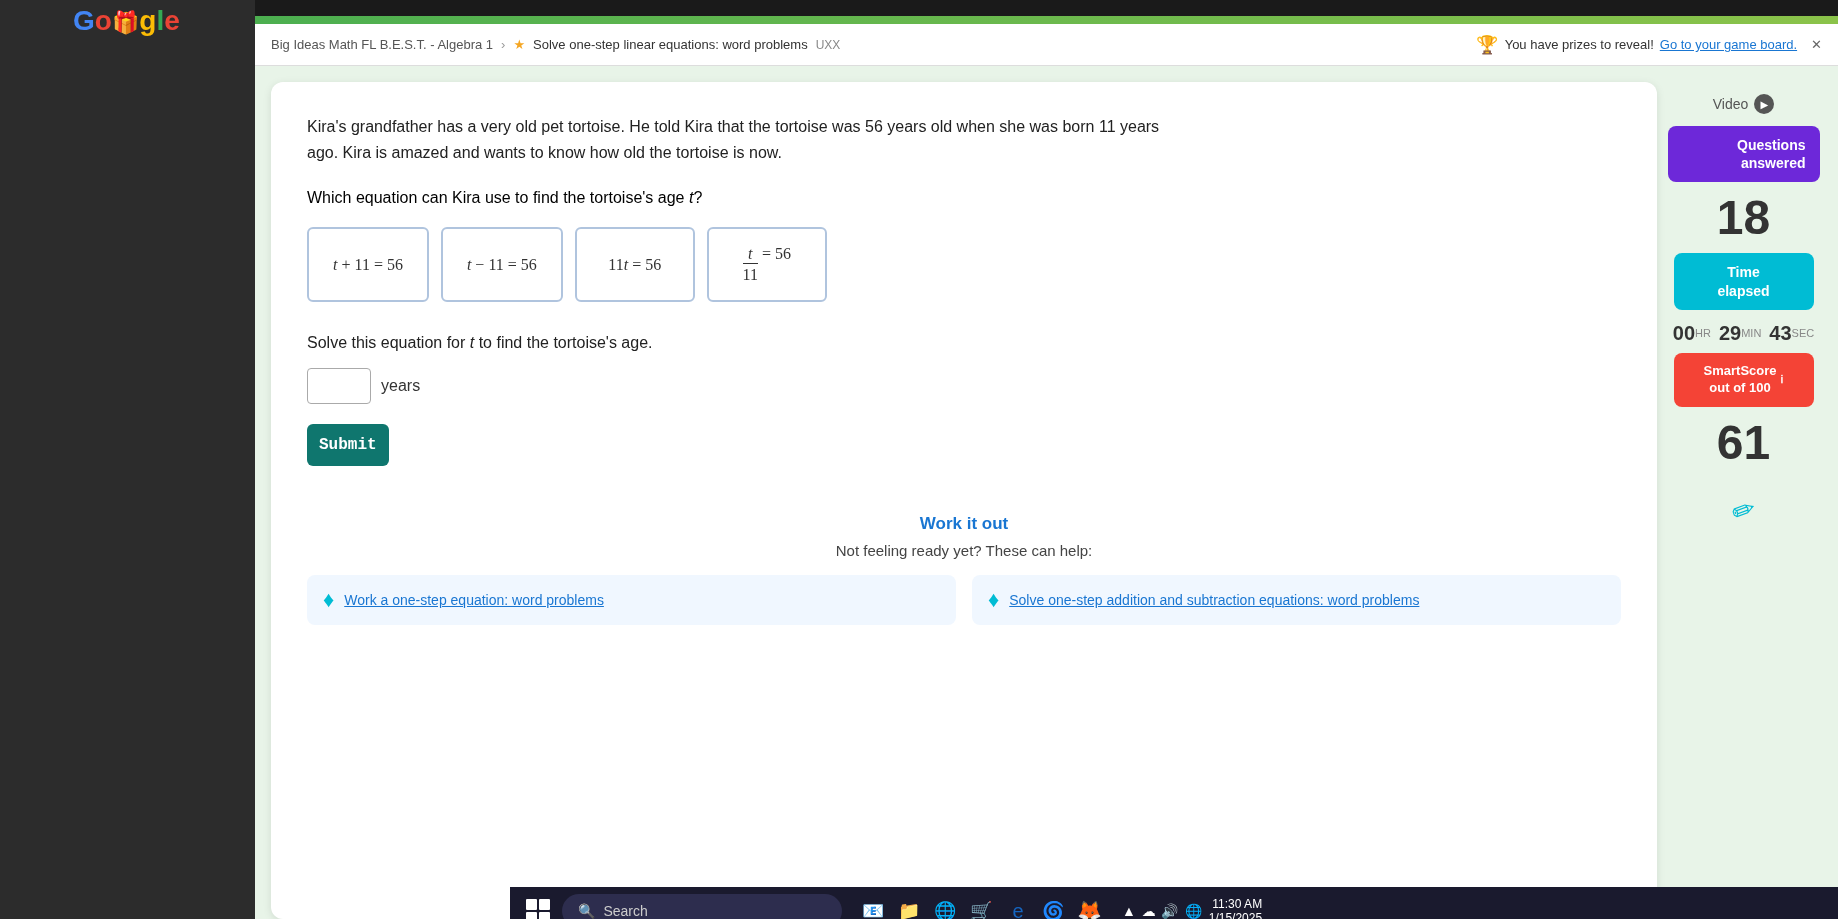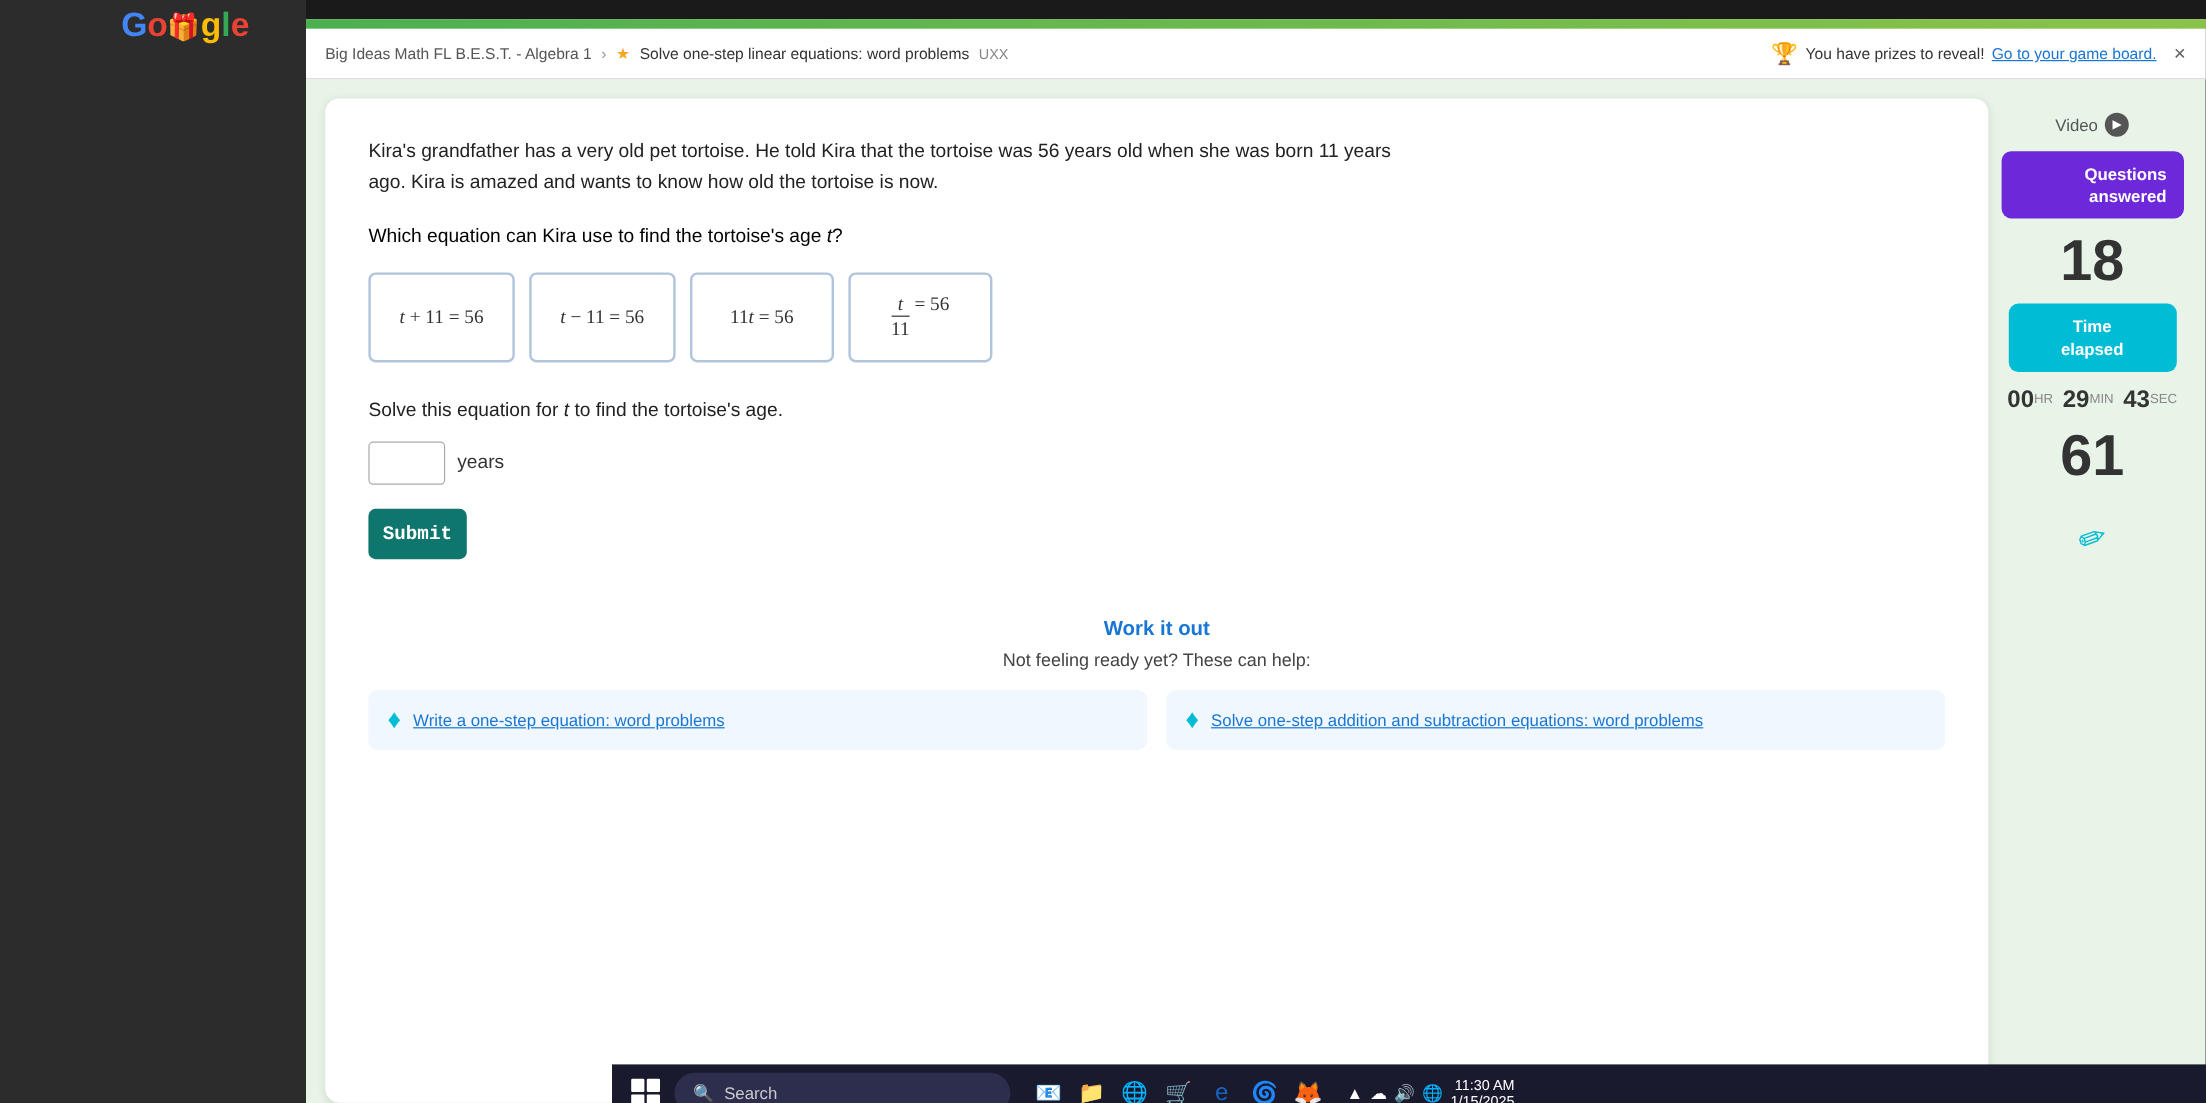--- a/index.html
+++ b/index.html
@@ -15,21 +15,21 @@
     .left-sidebar {
       position: absolute;
       left: 0;
       top: 0;
       width: 255px;
       height: 919px;
       background: #2c2c2c;
       display: flex;
       align-items: flex-start;
       padding-top: 5px;
-      padding-left: 101px;
+      padding-left: 73px;
     }
 
     .google-logo {
       font-size: 28px;
       font-weight: bold;
       color: #4285f4;
     }
     .google-logo span.o1 { color: #ea4335; }
     .google-logo span.o2 { color: #fbbc05; }
     .google-logo span.g2 { color: #34a853; }
@@ -545,21 +545,21 @@
 
       <button class="submit-btn">Submit</button>
 
       
       <div class="work-it-out">
         <div class="work-it-out-title">Work it out</div>
         <div class="work-it-out-subtitle">Not feeling ready yet? These can help:</div>
         <div class="help-links">
           <div class="help-link-item">
             <span class="diamond-icon">♦</span>
-            <span class="help-link-text">Write a one-step equation: word problems</span>
+            <span class="help-link-text">Work a one-step equation: word problems</span>
           </div>
           <div class="help-link-item">
             <span class="diamond-icon">♦</span>
             <span class="help-link-text">Solve one-step addition and subtraction equations: word problems</span>
           </div>
         </div>
       </div>
     </div>
 
     <div class="right-sidebar">
@@ -582,20 +582,24 @@
         <div class="timer-cell">
           <span class="timer-value">29</span>
           <span class="timer-label">MIN</span>
         </div>
         <div class="timer-cell">
           <span class="timer-value">43</span>
           <span class="timer-label">SEC</span>
         </div>
       </div>
 
+      <button class="smart-score-btn">
+        SmartScore<br>out of 100
+        <span style="font-size:11px;vertical-align:super;">ℹ</span>
+      </button>
 
       <div class="smart-score-count">61</div>
 
       <div class="pencil-icon">✏</div>
     </div>
   </div>
 
   <div class="taskbar">
     <div class="taskbar-start">
       <div class="windows-icon">

